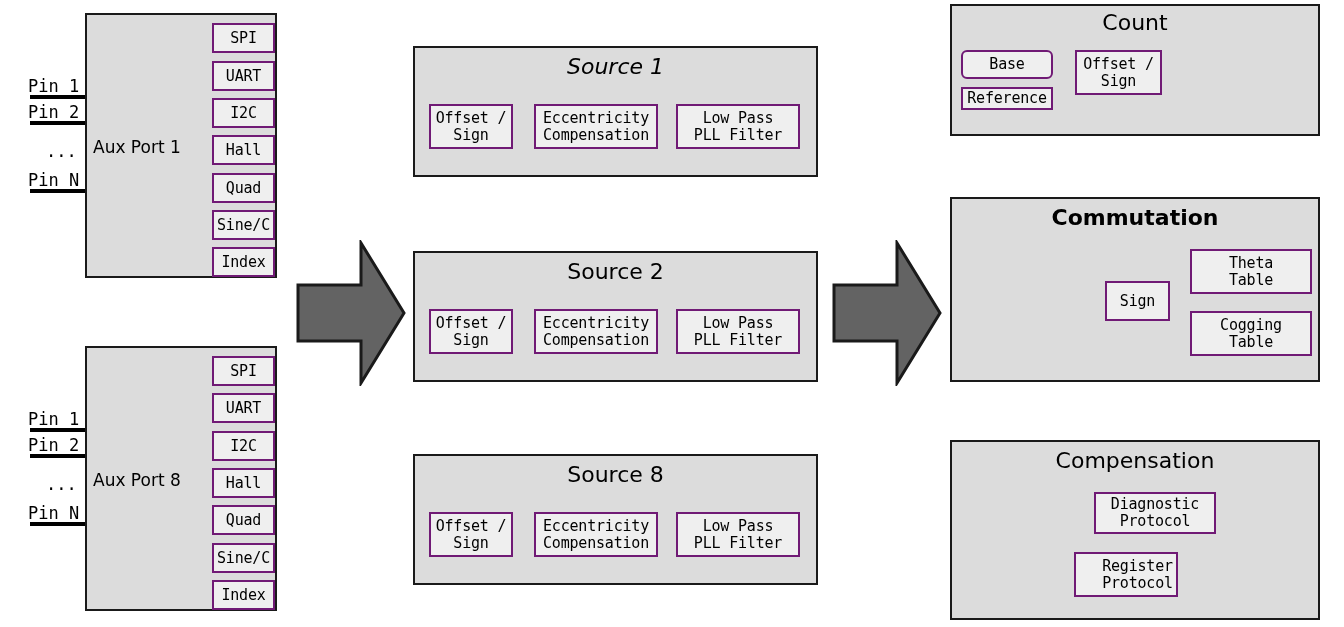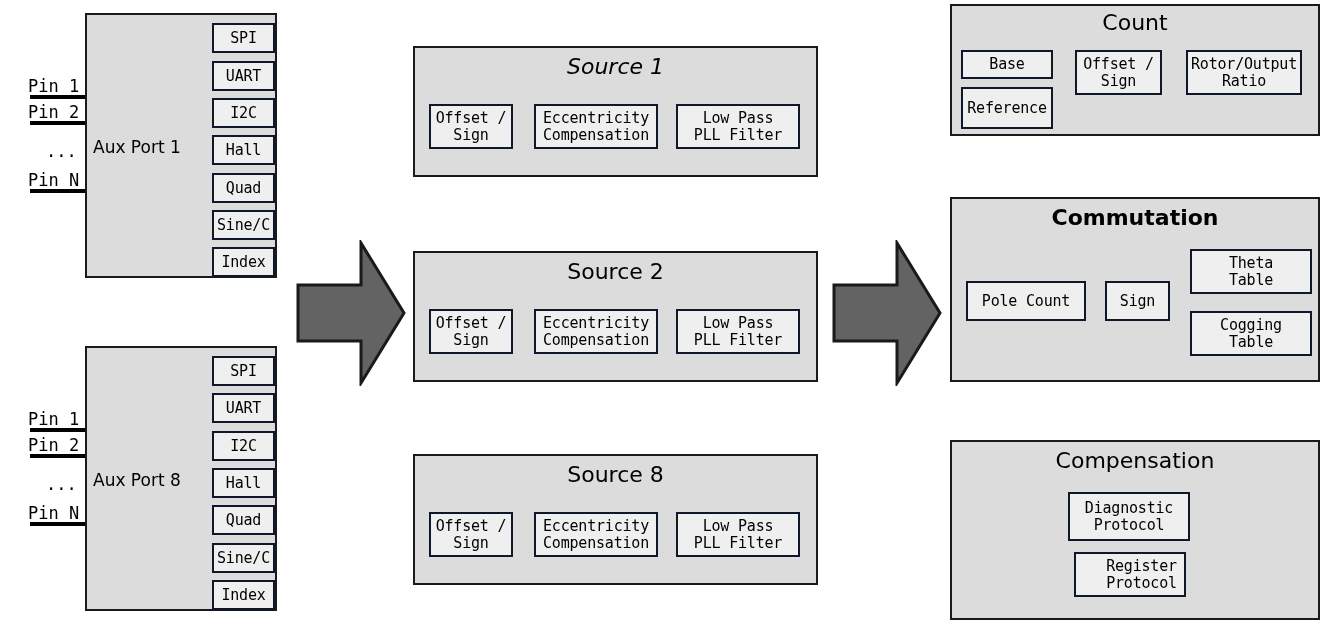--- a/index.html
+++ b/index.html
@@ -37,21 +37,21 @@
     font-size: 22px;
     color: #000000;
     line-height: 1;
     white-space: nowrap;
   }
 
   
   .chip {
     position: absolute;
     background: #efefef;
-    border: 2px solid #0f172a;
+    border: 2px solid #701a75;
     box-sizing: border-box;
     display: flex;
     align-items: center;
     justify-content: center;
     text-align: center;
     font-family: "DejaVu Sans Mono", monospace;
     font-size: 15px;
     color: #000000;
     line-height: 1.12;
     white-space: pre-line;
@@ -171,36 +171,33 @@
   <div class="group-title" style="left:413px; top:464px; width:405px;">Source 8</div>
   <div class="chip" style="left:429px; top:512px; width:84px;  height:45px;">Offset /
 Sign</div>
   <div class="chip" style="left:534px; top:512px; width:124px; height:45px;">Eccentricity
 Compensation</div>
   <div class="chip" style="left:676px; top:512px; width:124px; height:45px;">Low Pass
 PLL Filter</div>
 
   <div class="group" style="left:950px; top:4px; width:370px; height:132px;"></div>
   <div class="group-title" style="left:950px; top:12px; width:370px;">Count</div>
-  <div class="chip" style="left:961px; top:50px; width:92px;  height:29px;">Base</div>
-  <div class="chip" style="left:961px; top:87px; width:92px;  height:42px;">Reference</div>
+  <div class="chip" style="left:961px; top:50px; width:92px;  height:29px;border-radius:6px;">Base</div>
+  <div class="chip" style="left:961px; top:87px; width:92px;  height:23px;">Reference</div>
   <div class="chip" style="left:1075px; top:50px; width:87px;  height:45px;">Offset /
 Sign</div>
-  <div class="chip" style="left:1186px; top:50px; width:116px; height:45px;">Rotor/Output
-Ratio</div>
 
   <div class="group" style="left:950px; top:197px; width:370px; height:185px;"></div>
   <div class="group-title" style="left:950px; top:207px; width:370px;font-weight:bold;">Commutation</div>
-  <div class="chip" style="left:966px;  top:281px; width:120px; height:40px;">Pole Count</div>
   <div class="chip" style="left:1105px; top:281px; width:65px;  height:40px;">Sign</div>
   <div class="chip" style="left:1190px; top:249px; width:122px; height:45px;">Theta
 Table</div>
   <div class="chip" style="left:1190px; top:311px; width:122px; height:45px;">Cogging
 Table</div>
 
   <div class="group" style="left:950px; top:440px; width:370px; height:180px;"></div>
   <div class="group-title" style="left:950px; top:450px; width:370px;">Compensation</div>
-  <div class="chip" style="left:1068px; top:492px; width:122px; height:49px;">Diagnostic
+  <div class="chip" style="left:1094px; top:492px; width:122px; height:42px;">Diagnostic
 Protocol</div>
-  <div class="chip" style="left:1074px; top:552px; width:112px; height:45px;padding-left:23px;">Register
+  <div class="chip" style="left:1074px; top:552px; width:104px; height:45px;padding-left:23px;">Register
 Protocol</div>
 
 </div>
 
 </body></html>

